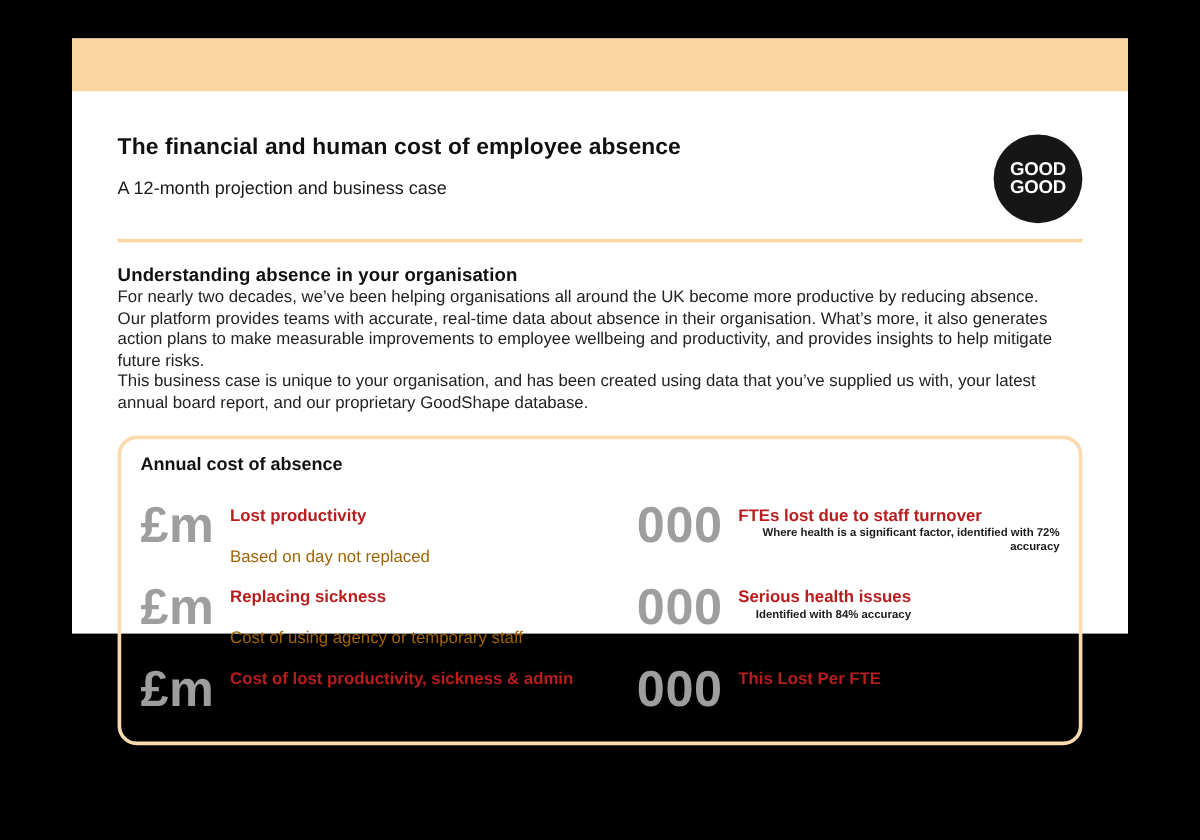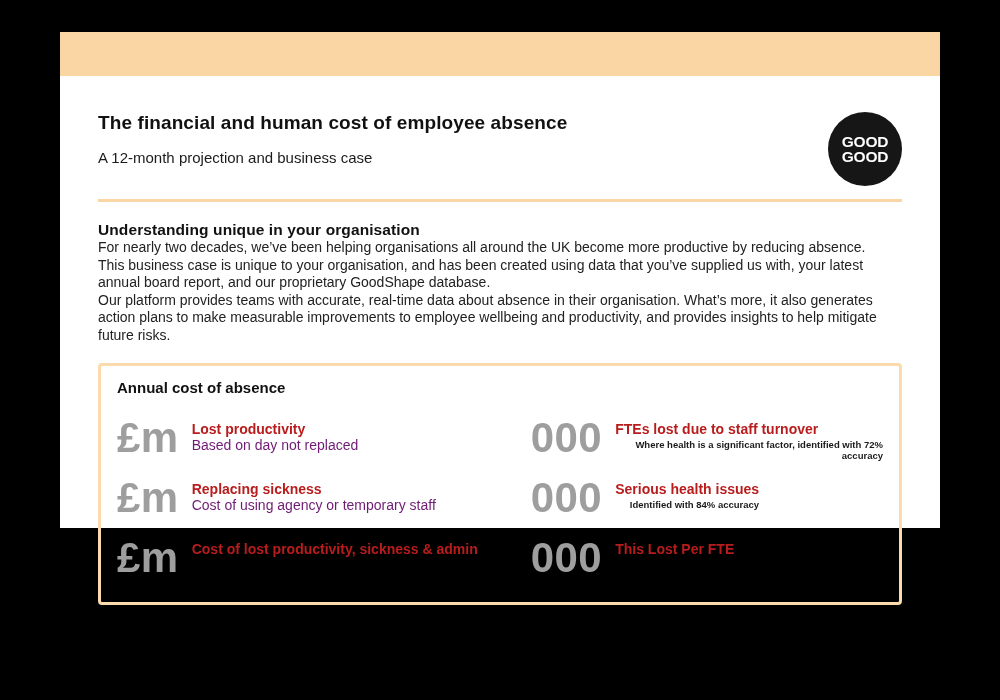--- a/index.html
+++ b/index.html
@@ -79,21 +79,21 @@
     letter-spacing:.1px;
   }
   p.body-para{
     font-size:14px;
     line-height:17.5px;
     color:#222;
   }
   .cost-box{
     margin-top:19px;
     border:3px solid var(--box-border);
-    border-radius:4px;
+    border-radius:16px;
     padding:13px 16px 4px 16px;
   }
   h3.cost-box-heading{
     font-size:15px;
     font-weight:700;
     color:#111;
   }
   .cost-grid{
     display:grid;
     grid-template-columns:54% 46%;
@@ -121,22 +121,22 @@
   }
   .cost-label{
     font-size:14px;
     line-height:16px;
     font-weight:700;
     color:#b91c1c;
   }
   .cost-sub-normal{
     font-size:14px;
     line-height:16px;
-    color:#701a75;
-    margin-top:0;
+    color:#a16207;
+    margin-top:18px;
   }
   .cost-sub-small{
     font-size:9.5px;
     line-height:11px;
     font-weight:700;
     color:#1b1b1b;
     margin-top:2px;
     text-align:right;
   }
   .hidden-empty:empty{display:none;}
@@ -154,25 +154,25 @@
         <div class="doc-subtitle">A 12-month projection and business case</div>
       </div>
       <div class="logo">
         <span>GOOD</span>
         <span>GOOD</span>
       </div>
     </div>
 
     <hr class="rule">
 
-    <h2 class="section-heading">Understanding unique in your organisation</h2>
+    <h2 class="section-heading">Understanding absence in your organisation</h2>
 
     <p class="body-para">For nearly two decades, we’ve been helping organisations all around the UK become more productive by reducing absence.</p>
+    <p class="body-para">Our platform provides teams with accurate, real-time data about absence in their organisation. What’s more, it also generates action plans to make measurable improvements to employee wellbeing and productivity, and provides insights to help mitigate future risks.</p>
     <p class="body-para">This business case is unique to your organisation, and has been created using data that you’ve supplied us with, your latest annual board report, and our proprietary GoodShape database.</p>
-    <p class="body-para">Our platform provides teams with accurate, real-time data about absence in their organisation. What’s more, it also generates action plans to make measurable improvements to employee wellbeing and productivity, and provides insights to help mitigate future risks.</p>
 
     <div class="cost-box">
       <h3 class="cost-box-heading">Annual cost of absence</h3>
       <div class="cost-grid">
 
         <div class="cost-item">
           <span class="cost-value">£m</span>
           <span class="cost-text">
             <span class="cost-label" style="display:block">Lost productivity</span>
             <span class="cost-sub-normal" style="display:block">Based on day not replaced</span>

